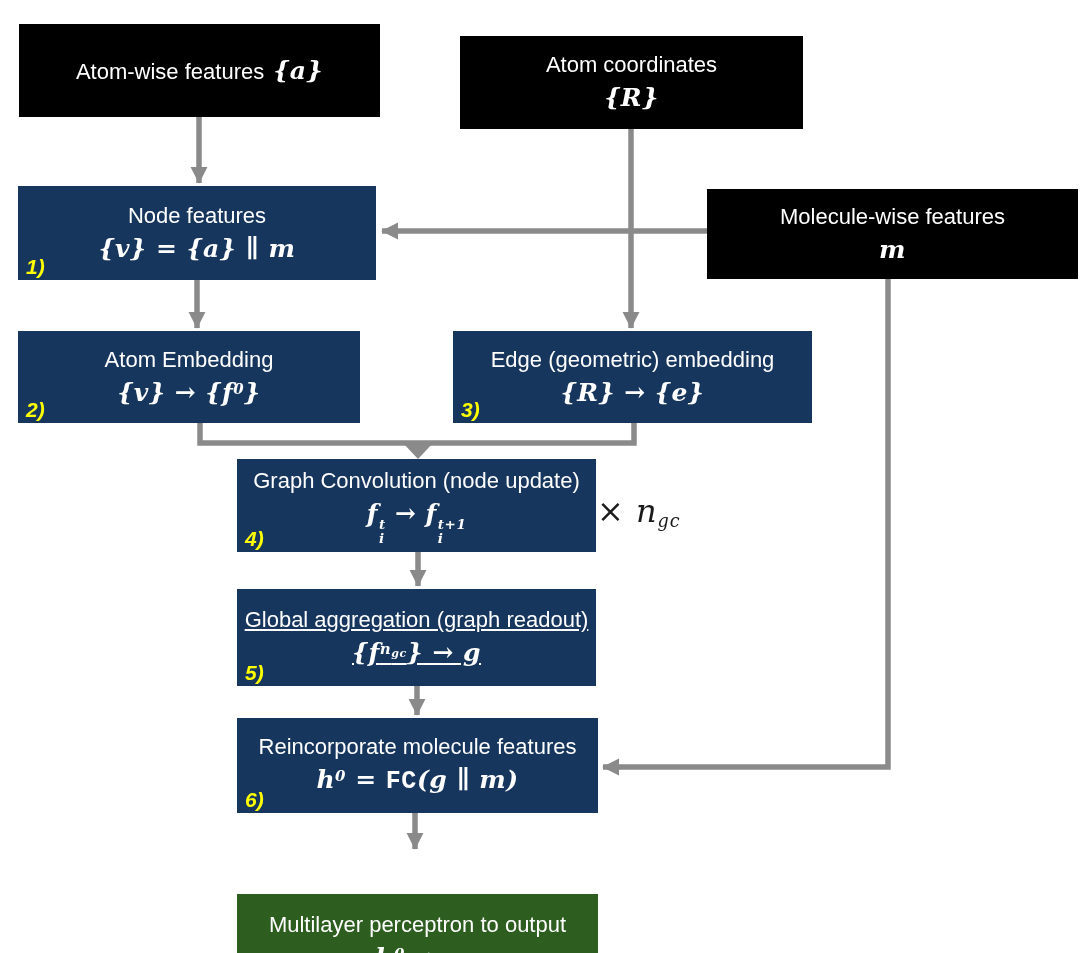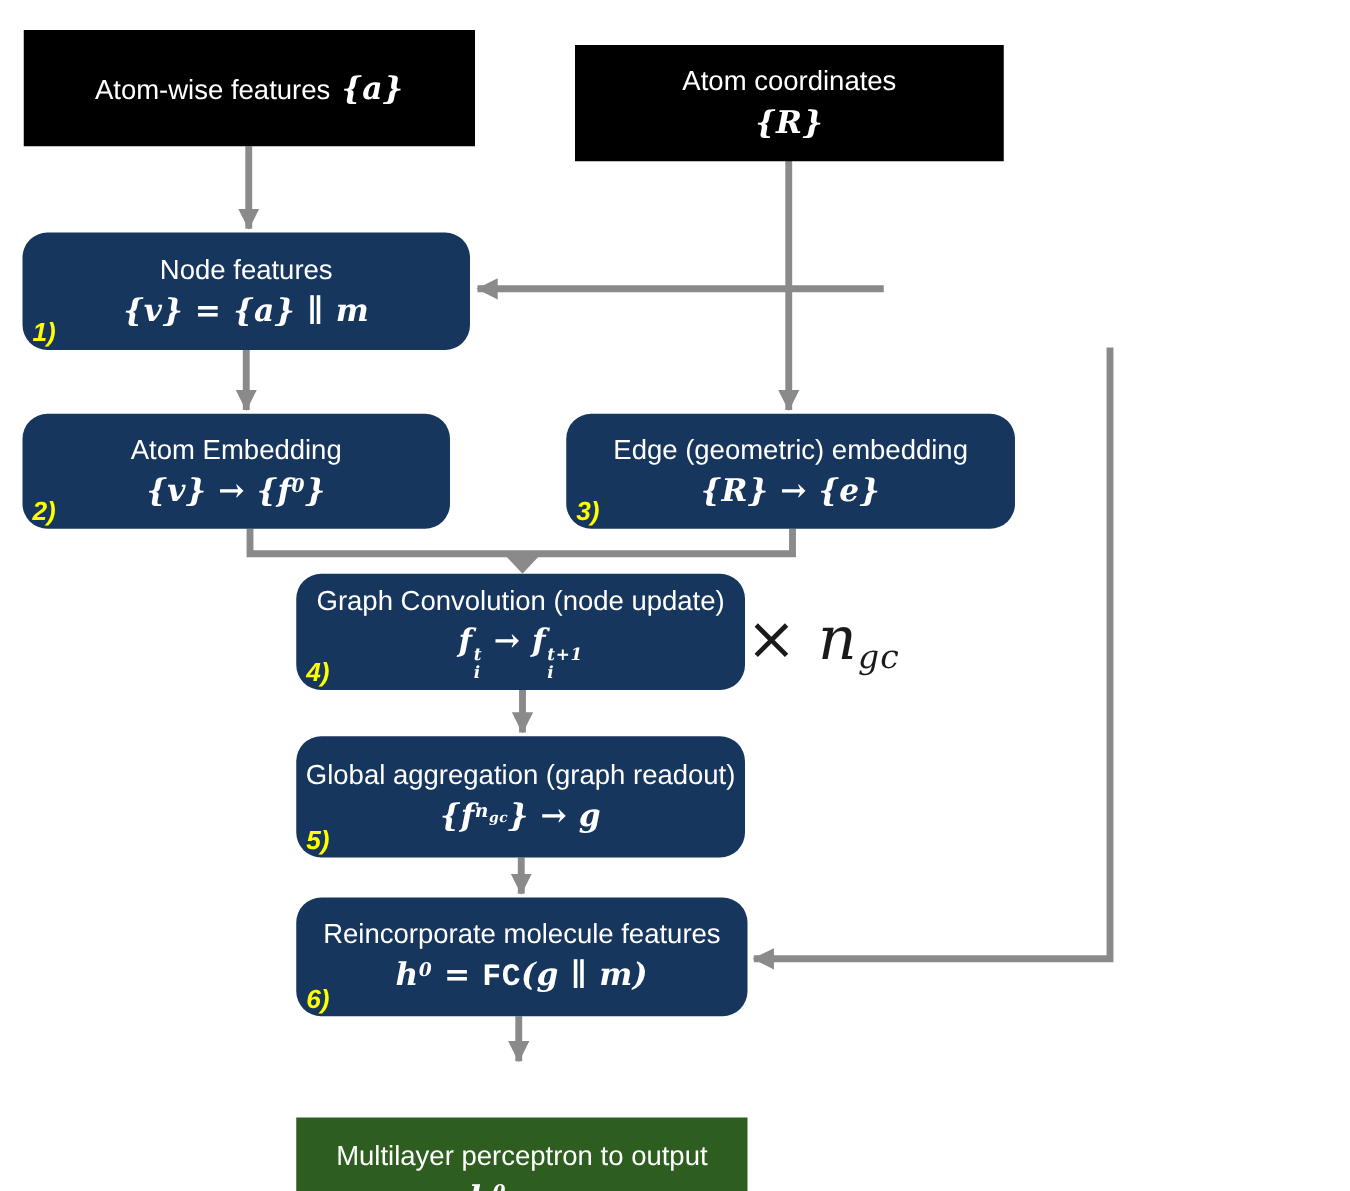--- a/index.html
+++ b/index.html
@@ -8,21 +8,21 @@
     background:#ffffff; overflow:hidden;
     font-family:"Liberation Sans", sans-serif;
     padding-left:32px;
   }
   .box {
     position:absolute; box-sizing:border-box;
     display:flex; flex-direction:column; align-items:center; justify-content:center;
     text-align:center; color:#ffffff;
   }
   .box.black { background:var(--box-black,#000000); }
-  .box.navy  { background:var(--box-navy,#17365D);border-radius:20px; }
+  .box.navy  { background:var(--box-navy,#17365D); }
   .box.green { background:var(--box-green,#2D5E20);margin-top:42px; }
   .title { font-size:22px; line-height:1.4; font-family:"Liberation Sans",sans-serif; }
   .math  {
     font-family:"DejaVu Serif", serif; font-style:italic; font-weight:bold;
     font-size:25px; line-height:1.35; letter-spacing:0.5px;
   }
   .inline-line { display:flex; align-items:baseline; gap:9px; }
   .num {
     position:absolute; left:8px; bottom:1px;
     color:var(--number-yellow,#FFFF00);
@@ -34,37 +34,37 @@
   .f-sup2 { font-size:44%; vertical-align:0.32em; }
   .f-ss   { display:inline-flex; flex-direction:column; font-size:54%;
             line-height:1.05; vertical-align:-0.5em; text-align:left; margin-left:1px; }
   .f-ss span { display:block; }
   .f-roman { font-style:normal;font-family:Liberation Mono, monospace; }
   .annotation {
     position:absolute; left:597px; top:486px; height:52px;
     display:flex; align-items:center;
   }
   .annotation .math {
-    font-weight:normal; font-size:48px; color:var(--annotation-black,#1a1a1a);
+    font-weight:normal; font-size:32px; color:var(--annotation-black,#1a1a1a);
     letter-spacing:1px;
   }
   .annotation .f-sub { font-size:55%; vertical-align:-0.28em; }
   #arrows { position:absolute; left:0; top:0; pointer-events:none; }
   #arrows .ln { stroke:var(--arrow-gray,#8A8A8A); stroke-width:5.5; fill:none; stroke-linejoin:miter; }
   #arrows .hd, #arrows .ah-path { fill:var(--arrow-gray,#8A8A8A); }
 
   
   #atom-features   { left:19px;  top:24px;  width:361px; height:93px; }
   #atom-coords     { left:460px; top:24px;  width:343px; height:93px;margin-top:12px; }
   #molecule        { left:707px; top:189px; width:371px; height:90px; }
   #node-features   { left:18px;  top:186px; width:358px; height:94px; }
   #atom-embedding  { left:18px;  top:331px; width:342px; height:92px; }
   #edge-embedding  { left:453px; top:331px; width:359px; height:92px; }
   #graph-conv      { left:237px; top:459px; width:359px; height:93px; }
-  #global-agg      { left:237px; top:589px; width:359px; height:97px; }
+  #global-agg      { left:237px; top:589px; width:359px; height:97px;text-decoration:underline; }
   #reincorporate   { left:237px; top:718px; width:361px; height:95px; }
   #mlp-output      { left:237px; top:852px; width:361px; height:96px; }
 </style>
 </head>
 <body>
 
 <div class="canvas">
 
   <svg id="arrows" width="1080" height="953" viewBox="0 0 1080 953">
     <defs>
@@ -89,20 +89,24 @@
       <span>Atom-wise features</span>
       <span class="math"><span>{a}</span></span>
     </div>
   </div>
 
   <div class="box black" id="atom-coords">
     <div class="title">Atom coordinates</div>
     <div class="math"><span>{R}</span></div>
   </div>
 
+  <div class="box black" id="molecule">
+    <div class="title">Molecule-wise features</div>
+    <div class="math"><span>m</span></div>
+  </div>
 
   <div class="box navy" id="node-features">
     <div class="title">Node features</div>
     <div class="math"><span>{v} = {a} ∥ m</span></div>
     <span class="num">1)</span>
   </div>
 
   <div class="box navy" id="atom-embedding">
     <div class="title">Atom Embedding</div>
     <div class="math"><span>{v} → {f</span><span class="f-sup">0</span><span>}</span></div>

